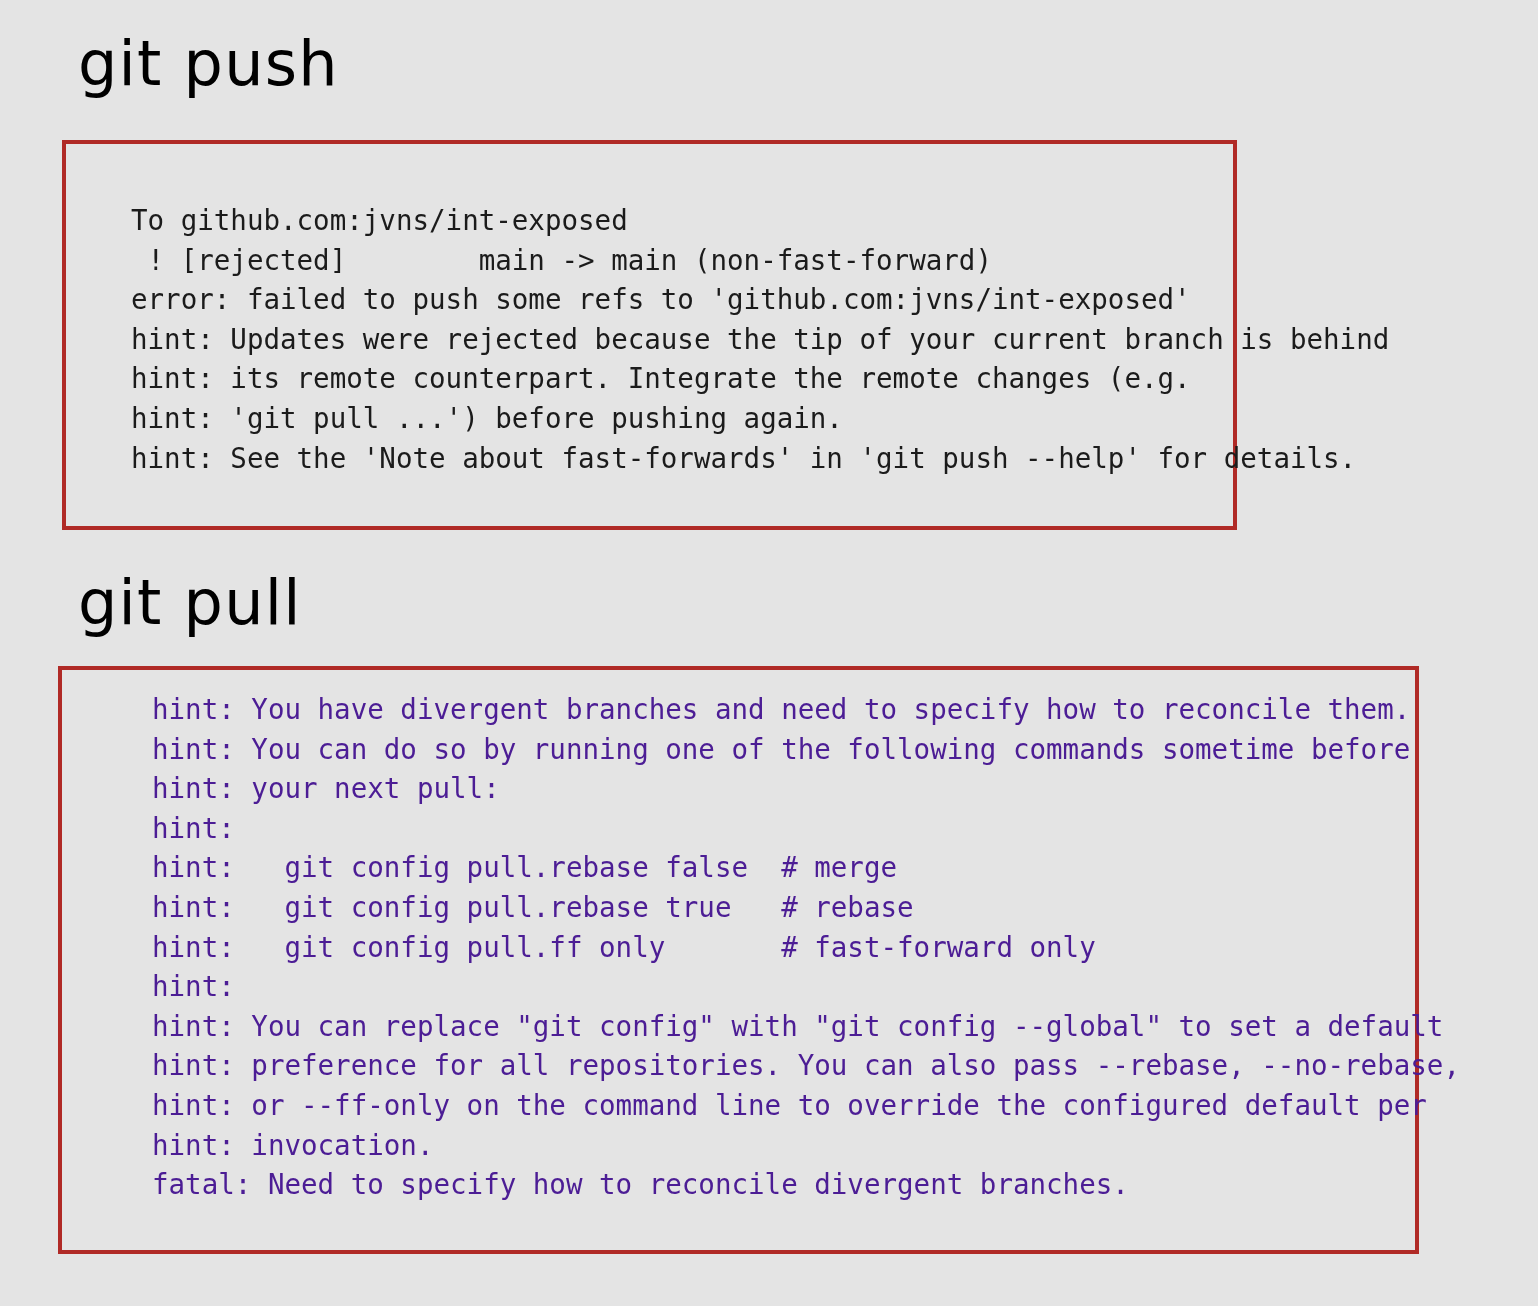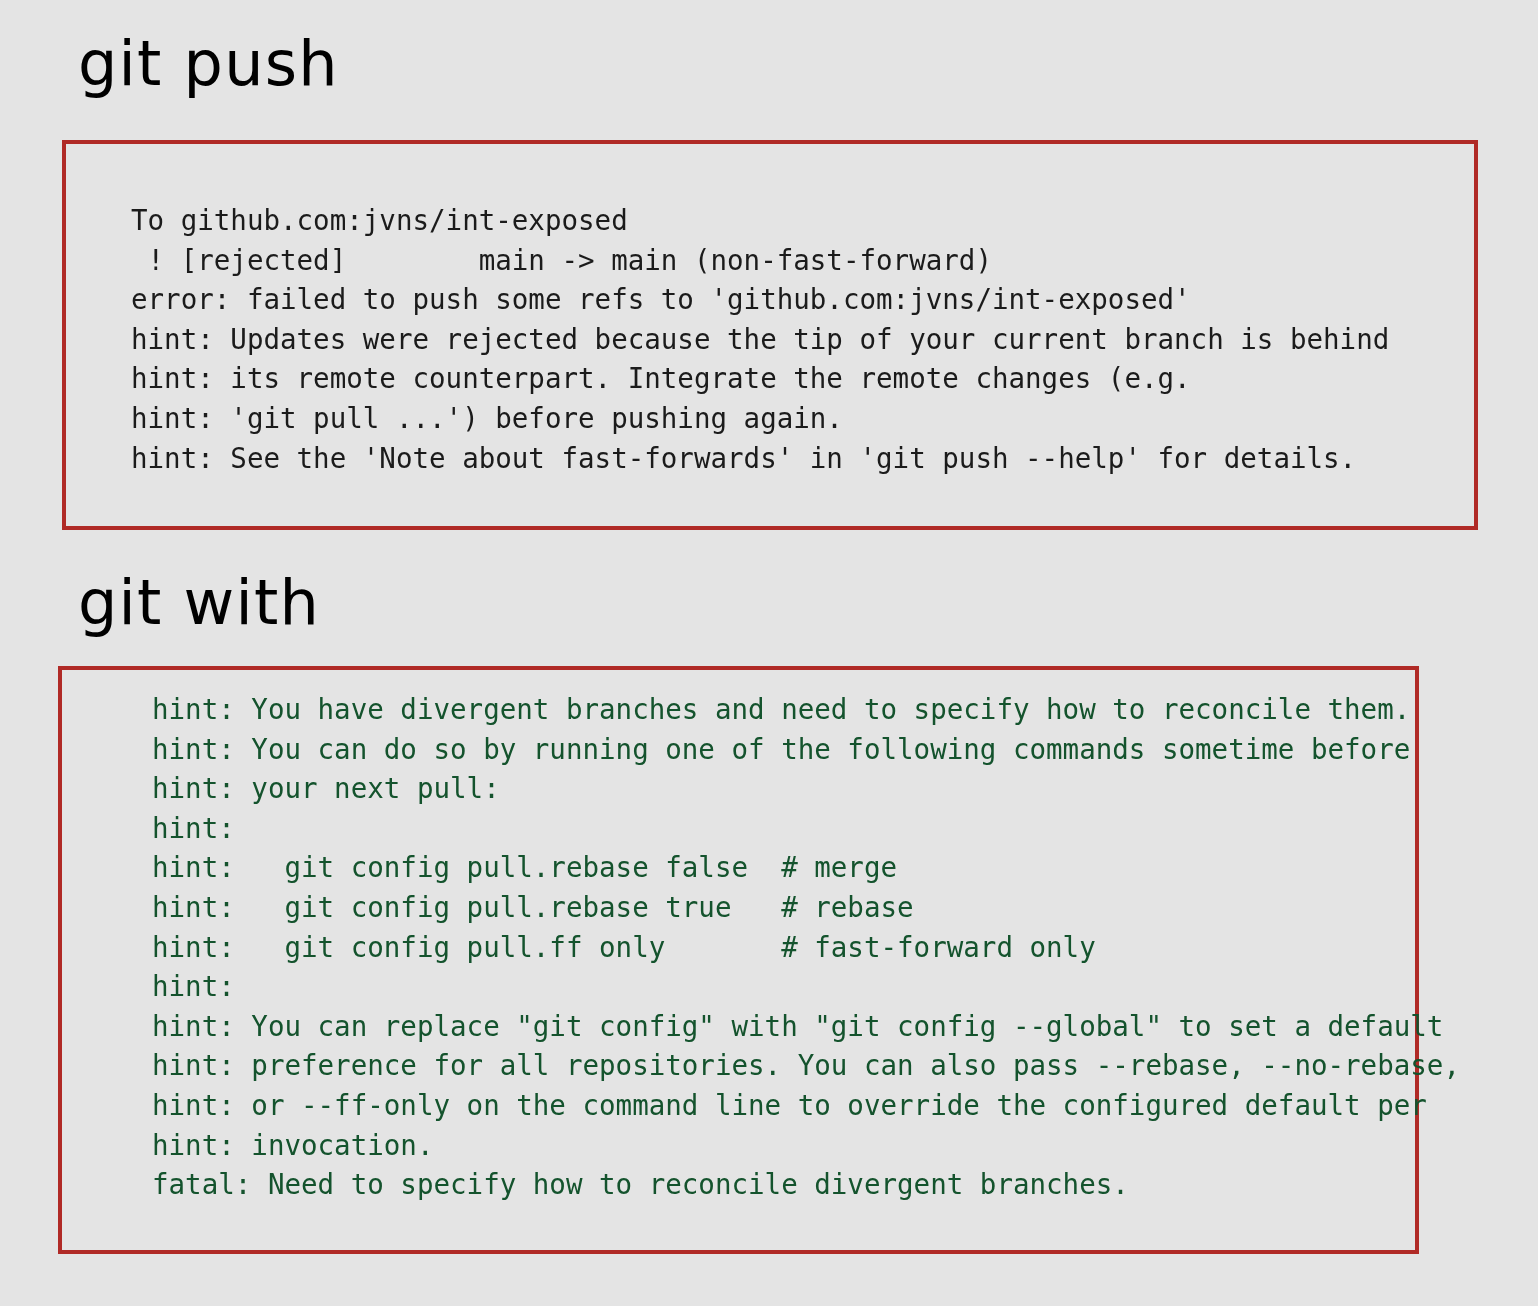--- a/index.html
+++ b/index.html
@@ -46,21 +46,21 @@
   
   .term-box {
     position: absolute;
     box-sizing: border-box;
     border: 4px solid #b02a26;
     background: transparent;
   }
   #box-push {
     left: 62px;
     top: 140px;
-    width: 1416px;
+    width: 1175px;
     height: 390px;
   }
   #box-pull {
     left: 58px;
     top: 666px;
     width: 1361px;
     height: 588px;
   }
 
   .term-text {
@@ -93,24 +93,24 @@
   <div class="term-box" id="box-push" style="border-color: rgb(176, 42, 38);">
     <pre class="term-text" id="text-push" style="color: rgb(27, 27, 27);">To github.com:jvns/int-exposed
  ! [rejected]        main -&gt; main (non-fast-forward)
 error: failed to push some refs to 'github.com:jvns/int-exposed'
 hint: Updates were rejected because the tip of your current branch is behind
 hint: its remote counterpart. Integrate the remote changes (e.g.
 hint: 'git pull ...') before pushing again.
 hint: See the 'Note about fast-forwards' in 'git push --help' for details.</pre>
   </div>
 
-  <div class="section-title" id="title-pull">git with</div>
+  <div class="section-title" id="title-pull">git pull</div>
 
   <div class="term-box" id="box-pull" style="border-color: rgb(176, 42, 38);">
-    <pre class="term-text" id="text-pull" style="color: #14532d;">hint: You have divergent branches and need to specify how to reconcile them.
+    <pre class="term-text" id="text-pull" style="color: #4c1d95;">hint: You have divergent branches and need to specify how to reconcile them.
 hint: You can do so by running one of the following commands sometime before
 hint: your next pull:
 hint:
 hint:   git config pull.rebase false  # merge
 hint:   git config pull.rebase true   # rebase
 hint:   git config pull.ff only       # fast-forward only
 hint:
 hint: You can replace "git config" with "git config --global" to set a default
 hint: preference for all repositories. You can also pass --rebase, --no-rebase,
 hint: or --ff-only on the command line to override the configured default per

